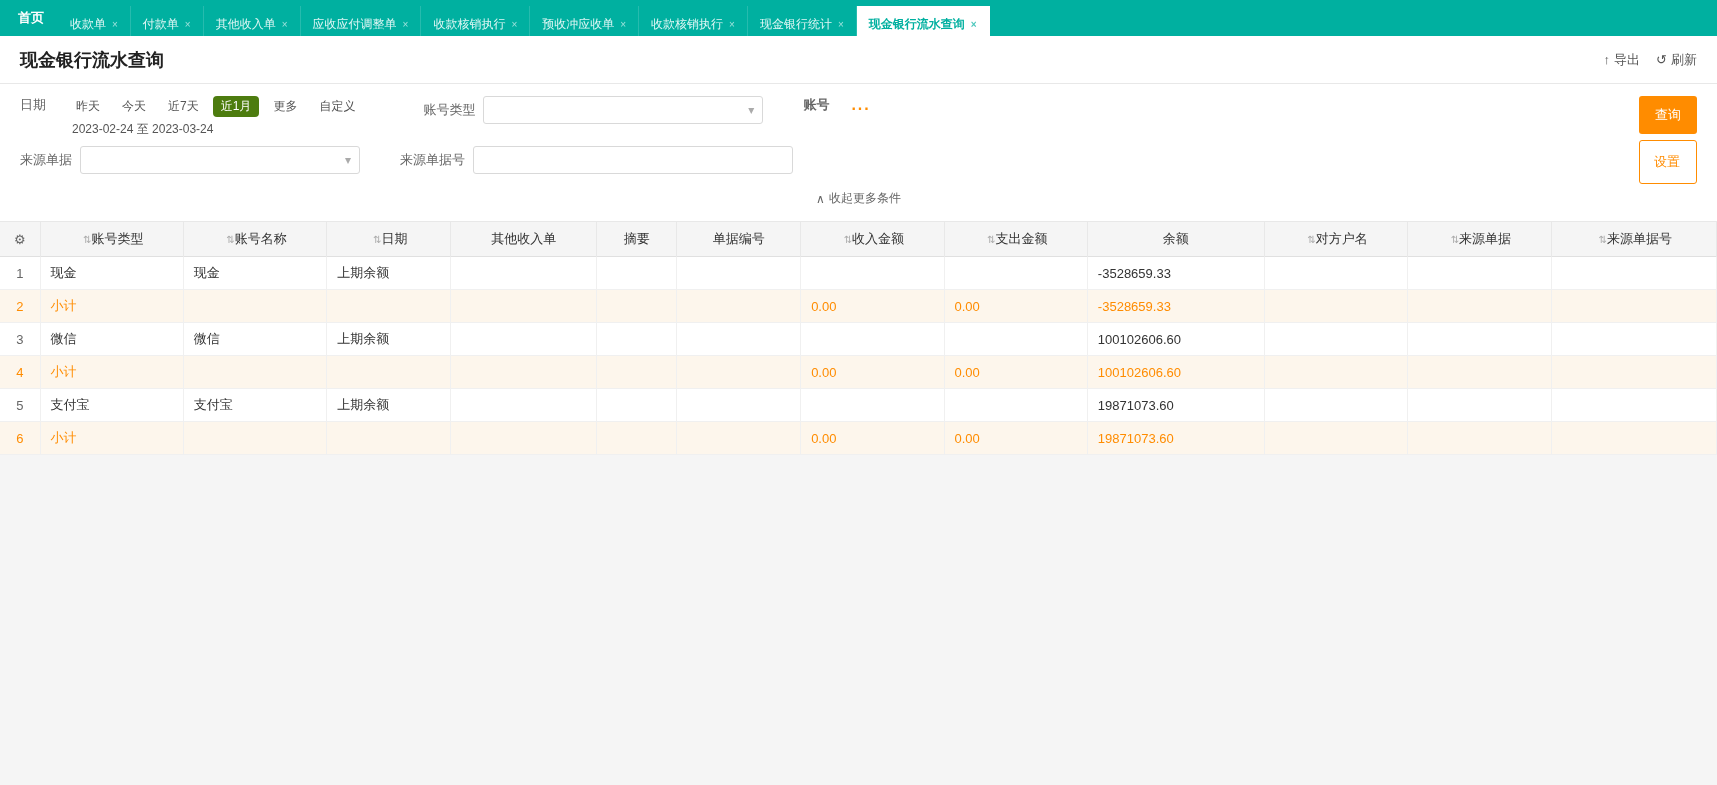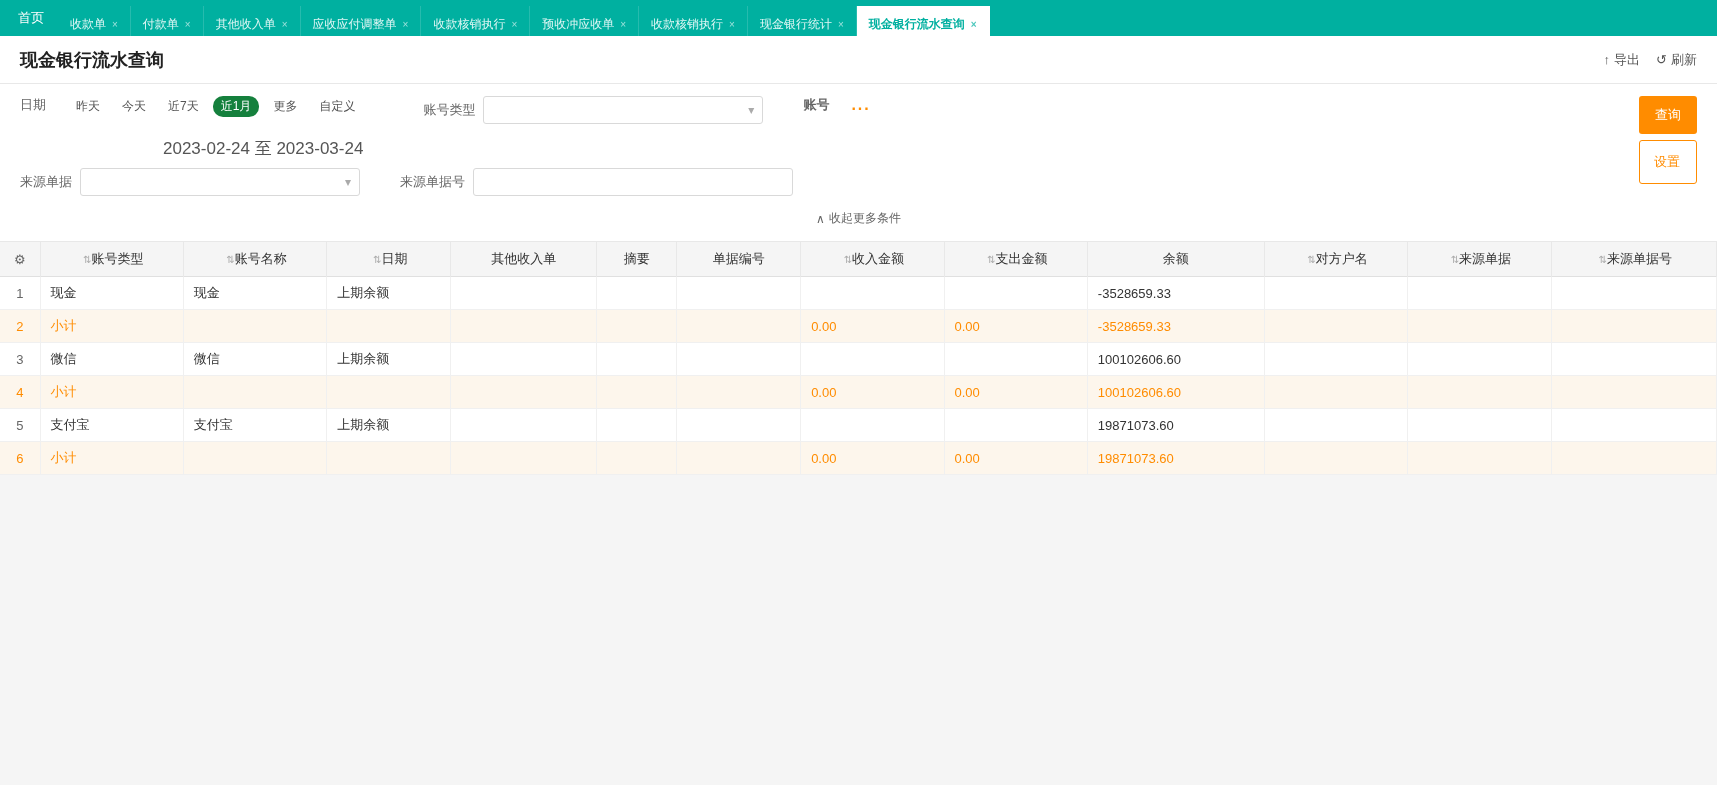--- a/index.html
+++ b/index.html
@@ -16,20 +16,21 @@
     }
     .nav-home {
       color: #fff;
       padding: 0 14px;
       font-size: 13px;
       white-space: nowrap;
       cursor: pointer;
       height: 100%;
       display: flex;
       align-items: center;
+      font-weight: bold;
     }
     .nav-tab {
       display: flex;
       align-items: center;
       height: 100%;
       padding: 0 12px;
       color: #e0f7f5;
       font-size: 12px;
       white-space: nowrap;
       cursor: pointer;
@@ -101,27 +102,27 @@
       gap: 6px;
     }
     .date-btn {
       padding: 2px 8px;
       font-size: 12px;
       cursor: pointer;
       border-radius: 2px;
       color: #555;
     }
     .date-btn.active {
-      background: #15803d;
+      background: #4d7c0f;
       color: #fff;
-      border-radius: 10px;
+      border-radius: 4px;
     }
     .date-range {
       color: #555;
-      font-size: 17px;
+      font-size: 12px;
       margin-left: 4px;
     }
     .filter-input {
       border: 1px solid #d9d9d9;
       border-radius: 3px;
       padding: 4px 8px;
       font-size: 12px;
       height: 28px;
       min-width: 200px;
       outline: none;
@@ -320,21 +321,21 @@
 </div>
 
 <div class="filter-section">
   <div style="display: flex; align-items: flex-start; gap: 20px;">
 
     <div style="flex: 1;">
 
       <div class="filter-row" style="align-items: flex-start;">
         <div class="filter-group" style="gap: 8px; align-items: flex-start;">
           <span class="filter-label">日期</span>
-          <div style="display: flex; flex-direction: column; gap: 20px; align-items: flex-end;">
+          <div style="display: flex; flex-direction: column; gap: 4px;">
             <div class="date-options">
               <span class="date-btn">昨天</span>
               <span class="date-btn">今天</span>
               <span class="date-btn">近7天</span>
               <span class="date-btn active">近1月</span>
               <span class="date-btn">更多</span>
               <span class="date-btn">自定义</span>
             </div>
             <div class="date-range">2023-02-24 至 2023-03-24</div>
           </div>

